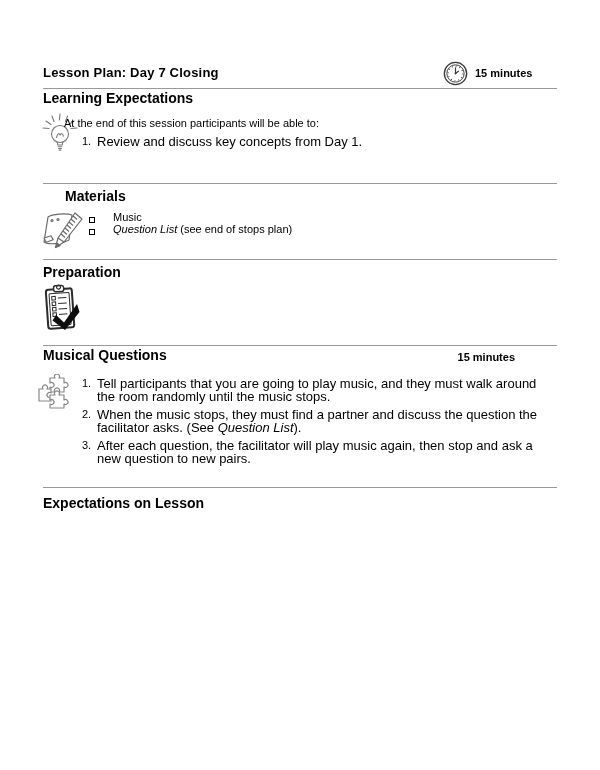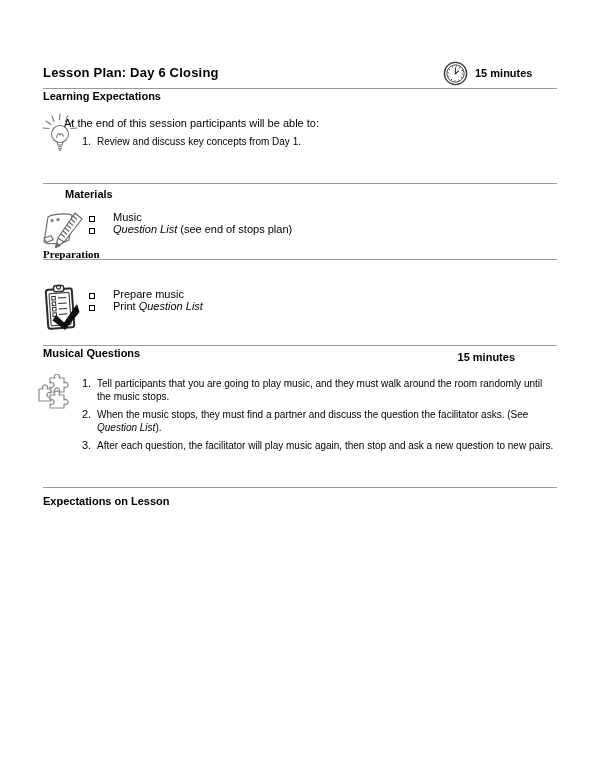--- a/index.html
+++ b/index.html
@@ -8,37 +8,37 @@
     width:600px;height:770px;
     background:#fff;
     font-family:"Liberation Sans", sans-serif;
     color:#000;
     overflow:hidden;
   }
   .abs{position:absolute;}
   .doc-title{font-size:13px;font-weight:bold;letter-spacing:0.2px;}
   .duration{font-size:11px;font-weight:bold;}
   .rule{left:43px;width:514px;height:0;border-top:1px solid #9a9a9a;}
-  .section-heading{font-size:11px;font-weight:bold;left:43px;}
+  .section-heading{font-size:14px;font-weight:bold;left:43px;}
   .body-text{font-size:11px;line-height:13.4px;}
   .it{font-style:italic;}
   .num-item{display:flex;margin-bottom:4px;}
   .num-col{width:15px;flex:0 0 15px;font-size:11px;line-height:13.4px;}
-  .num-text{width:459px;font-size:10px;line-height:13.4px;}
-  .bullet-row{display:flex;align-items:center;height:12px;}
+  .num-text{width:459px;font-size:13px;line-height:13.4px;}
+  .bullet-row{display:flex;align-items:flex-end;height:12px;}
   .sq-bullet{width:4px;height:4px;border:1px solid #000;margin-top:3.5px;flex:0 0 4px;}
   .bullet-label{margin-left:18px;font-size:11px;line-height:12px;white-space:nowrap;}
   svg{display:block;}
 </style>
 </head>
 <body>
 
 <div class="page">
 
-  <div class="abs doc-title" style="left:43px;top:65px;">Lesson Plan: Day 6 Closing</div>
+  <div class="abs doc-title" style="left:43px;top:65px;">Lesson Plan: Day 7 Closing</div>
 
   <div class="abs" style="left:443px;top:61px;">
     <svg width="25" height="25" viewBox="0 0 26 26">
       <circle cx="13" cy="13" r="11.6" fill="none" stroke="#3a3a3a" stroke-width="1.4"></circle>
       <circle cx="13" cy="13" r="9" fill="none" stroke="#3a3a3a" stroke-width="1"></circle>
       <circle cx="13" cy="13" r="7.6" fill="none" stroke="#3a3a3a" stroke-width="1.2" stroke-dasharray="1,2.98"></circle>
       <line x1="13" y1="13" x2="13" y2="6.6" stroke="#3a3a3a" stroke-width="1.2"></line>
       <line x1="13" y1="13" x2="16.4" y2="10.4" stroke="#3a3a3a" stroke-width="1.2"></line>
       <circle cx="13" cy="13" r="1" fill="#3a3a3a"></circle>
     </svg>
@@ -98,21 +98,21 @@
       <span class="bullet-label"><span>Music</span></span>
     </div>
     <div class="bullet-row">
       <span class="sq-bullet"></span>
       <span class="bullet-label"><span class="it">Question List</span><span> (see end of stops plan)</span></span>
     </div>
   </div>
 
   <div class="abs rule" style="top:259px;"></div>
 
-  <div class="abs section-heading" style="top:248px;font-family:Liberation Serif, serif;">Preparation</div>
+  <div class="abs section-heading" style="top:264px;">Preparation</div>
 
   <div class="abs" style="left:40px;top:284px;">
     <svg width="42" height="48" viewBox="0 0 42 48">
       <g transform="rotate(-4 21 24)" stroke="#2b2b2b" fill="#fff">
         <rect x="7" y="5" width="26" height="39" rx="2.5" stroke-width="2"></rect>
         <rect x="10" y="9" width="20" height="32" rx="1" stroke-width="1"></rect>
         <rect x="15" y="1.5" width="10" height="6" rx="2" stroke-width="1.5"></rect>
         <circle cx="20" cy="3" r="2" stroke-width="1.2" fill="none"></circle>
         <g stroke-width="1">
           <rect x="12.5" y="12" width="3.5" height="3.5"></rect>
@@ -122,30 +122,20 @@
           <line x1="18.5" y1="13.8" x2="27" y2="13.8"></line>
           <line x1="18.5" y1="19.3" x2="27" y2="19.3"></line>
           <line x1="18.5" y1="24.8" x2="27" y2="24.8"></line>
           <line x1="18.5" y1="30.3" x2="27" y2="30.3"></line>
         </g>
       </g>
       <path d="M16,31 L24,38.5 L37,20 L39.5,28 L25,46 L12.5,36.5 Z" fill="#0d0d0d" stroke="none"></path>
     </svg>
   </div>
 
-  <div class="abs" style="left:89px;top:288px;">
-    <div class="bullet-row">
-      <span class="sq-bullet"></span>
-      <span class="bullet-label"><span>Prepare music</span></span>
-    </div>
-    <div class="bullet-row">
-      <span class="sq-bullet"></span>
-      <span class="bullet-label"><span>Print </span><span class="it">Question List</span></span>
-    </div>
-  </div>
 
   <div class="abs rule" style="top:345px;"></div>
 
   <div class="abs section-heading" style="top:347px;">Musical Questions</div>
 
   <div class="abs duration" style="right:85px;top:351px;">15 minutes</div>
 
   <div class="abs" style="left:36px;top:374px;">
     <svg width="40" height="36" viewBox="0 0 40 36">
       <g stroke="#8a8a8a" stroke-width="1.2" fill="#fff" stroke-linejoin="round">

